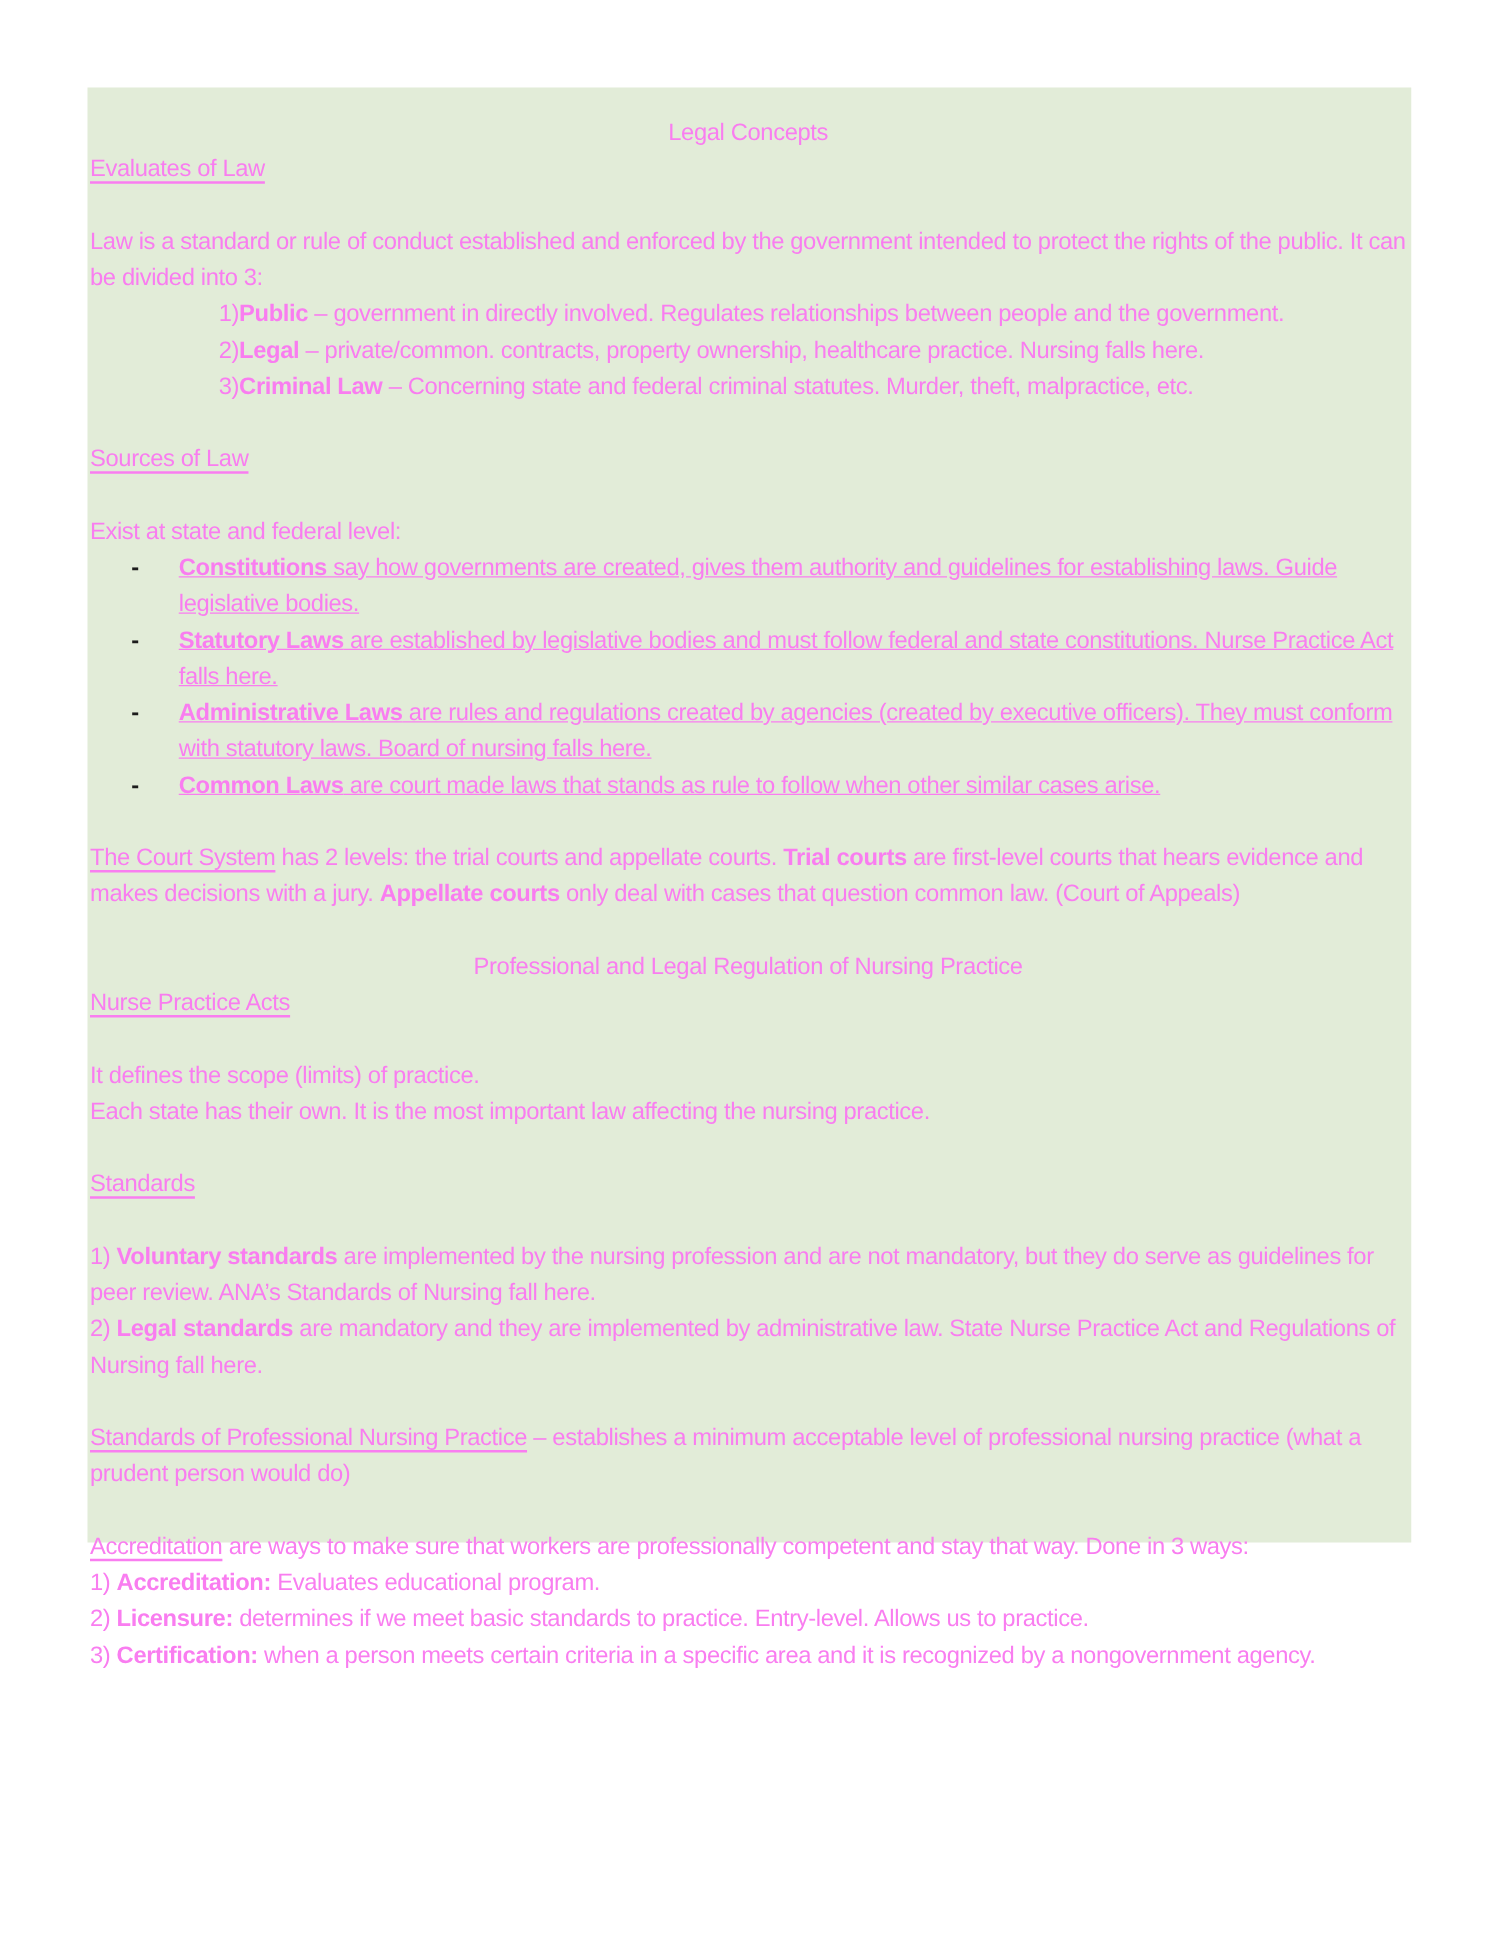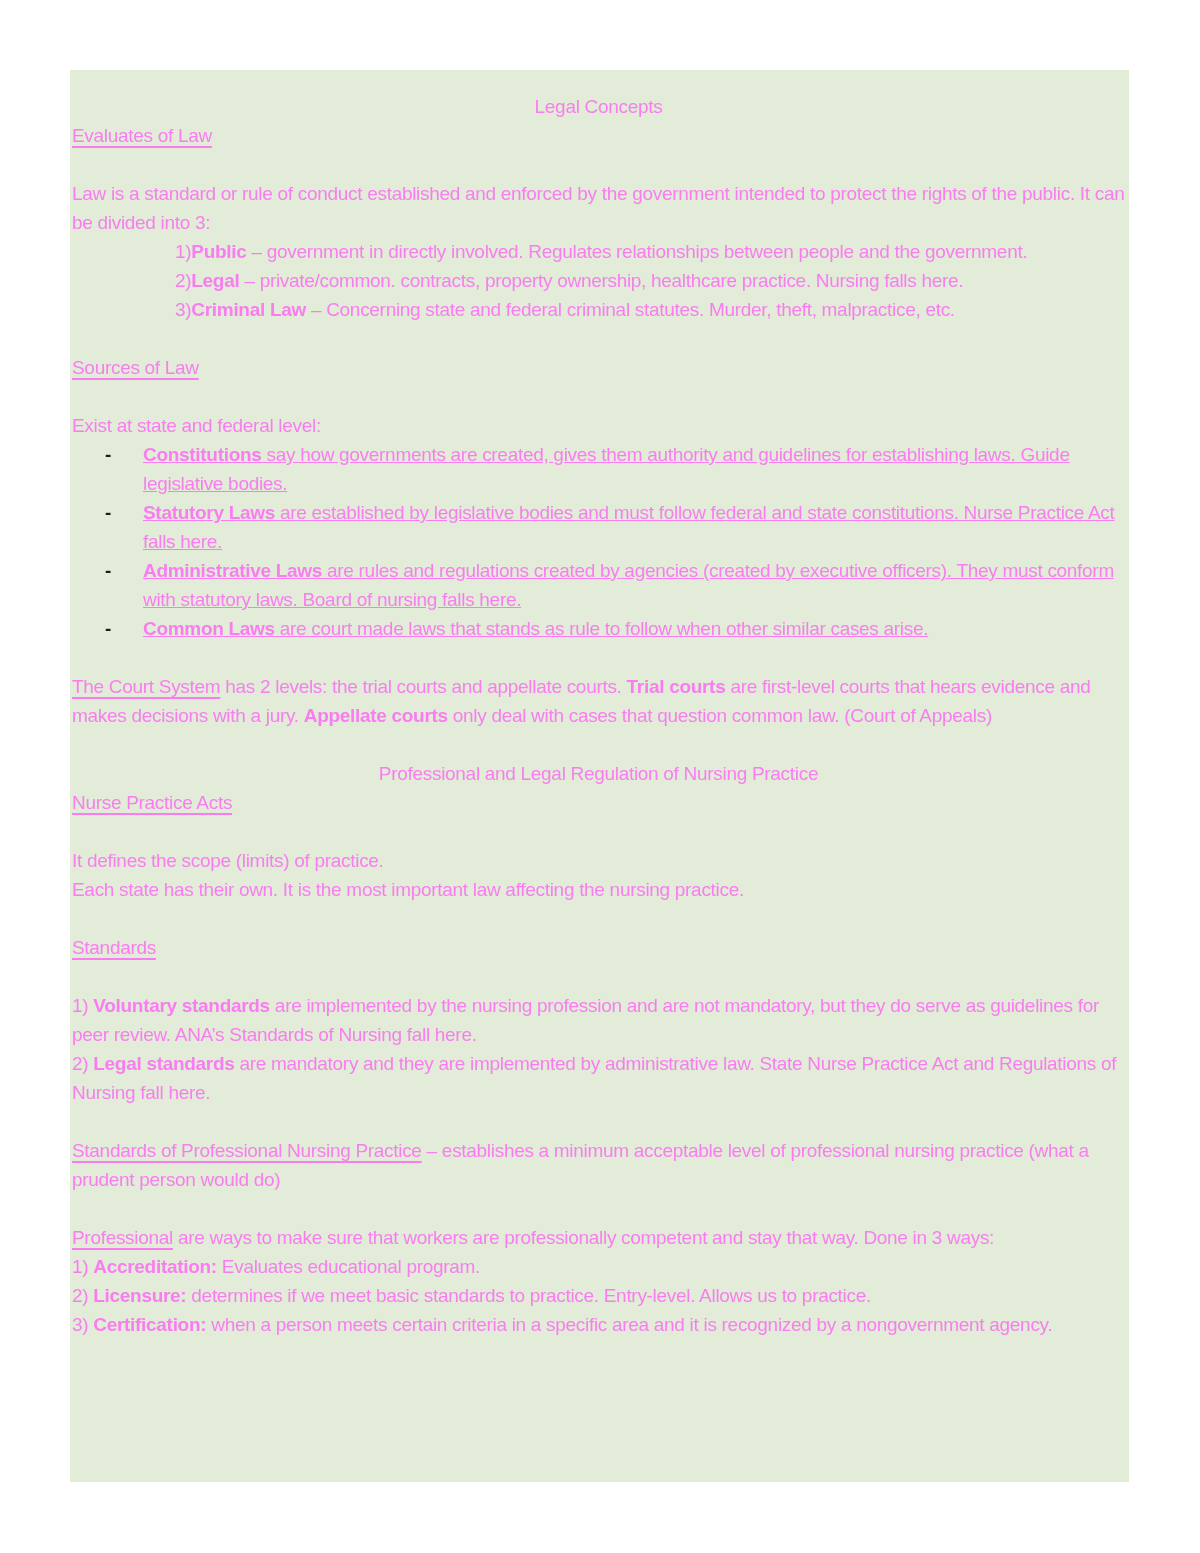--- a/index.html
+++ b/index.html
@@ -11,21 +11,21 @@
   * { margin: 0; padding: 0; box-sizing: border-box; }
   html, body {
     width: 1200px; height: 1553px;
     background: var(--page-bg);
     font-family: "Liberation Sans", sans-serif;
     overflow: hidden;
   }
   .sheet {
     position: absolute;
     left: 70px; top: 70px;
-    width: 1059px; height: 1412px;
+    width: 1059px; height: 1164px;
     background: var(--highlight);
     color: var(--ink);
     font-size: 19px;
     line-height: 29px;
     letter-spacing: -0.3px;
     padding: 22px 4px 0 2px;
   }
   .blk { min-height: 29px; }
   .blk.blank { height: 29px; }
   .blk.title, .blk.center { text-align: center; }
@@ -86,18 +86,18 @@
       <div class="blk paragraph"><span class="run">It defines the scope (limits) of practice.</span></div>
       <div class="blk paragraph"><span class="run">Each state has their own. It is the most important law affecting the nursing practice.</span></div>
       <div class="blk blank"></div>
       <div class="blk heading"><span class="run u">Standards</span></div>
       <div class="blk blank"></div>
       <div class="blk paragraph"><span class="run">1) </span><span class="run b">Voluntary standards</span><span class="run"> are implemented by the nursing profession and are not mandatory, but they do serve as guidelines for peer review. ANA’s Standards of Nursing fall here.</span></div>
       <div class="blk paragraph"><span class="run">2) </span><span class="run b">Legal standards</span><span class="run"> are mandatory and they are implemented by administrative law. State Nurse Practice Act and Regulations of Nursing fall here.</span></div>
       <div class="blk blank"></div>
       <div class="blk paragraph"><span class="run u">Standards of Professional Nursing Practice</span><span class="run"> – establishes a minimum acceptable level of professional nursing practice (what a prudent person would do)</span></div>
       <div class="blk blank"></div>
-      <div class="blk paragraph"><span class="run u">Professional</span><span class="run"> are ways to make sure that workers are professionally competent and stay that way. Done in 3 ways:</span></div>
+      <div class="blk paragraph"><span class="run u">Accreditation</span><span class="run"> are ways to make sure that workers are professionally competent and stay that way. Done in 3 ways:</span></div>
       <div class="blk paragraph"><span class="run">1) </span><span class="run b">Accreditation:</span><span class="run"> Evaluates educational program.</span></div>
       <div class="blk paragraph"><span class="run">2) </span><span class="run b">Licensure:</span><span class="run"> determines if we meet basic standards to practice. Entry-level. Allows us to practice.</span></div>
       <div class="blk paragraph"><span class="run">3) </span><span class="run b">Certification:</span><span class="run"> when a person meets certain criteria in a specific area and it is recognized by a nongovernment agency.</span></div>
     </div>
 </div>
 
 </body></html>

